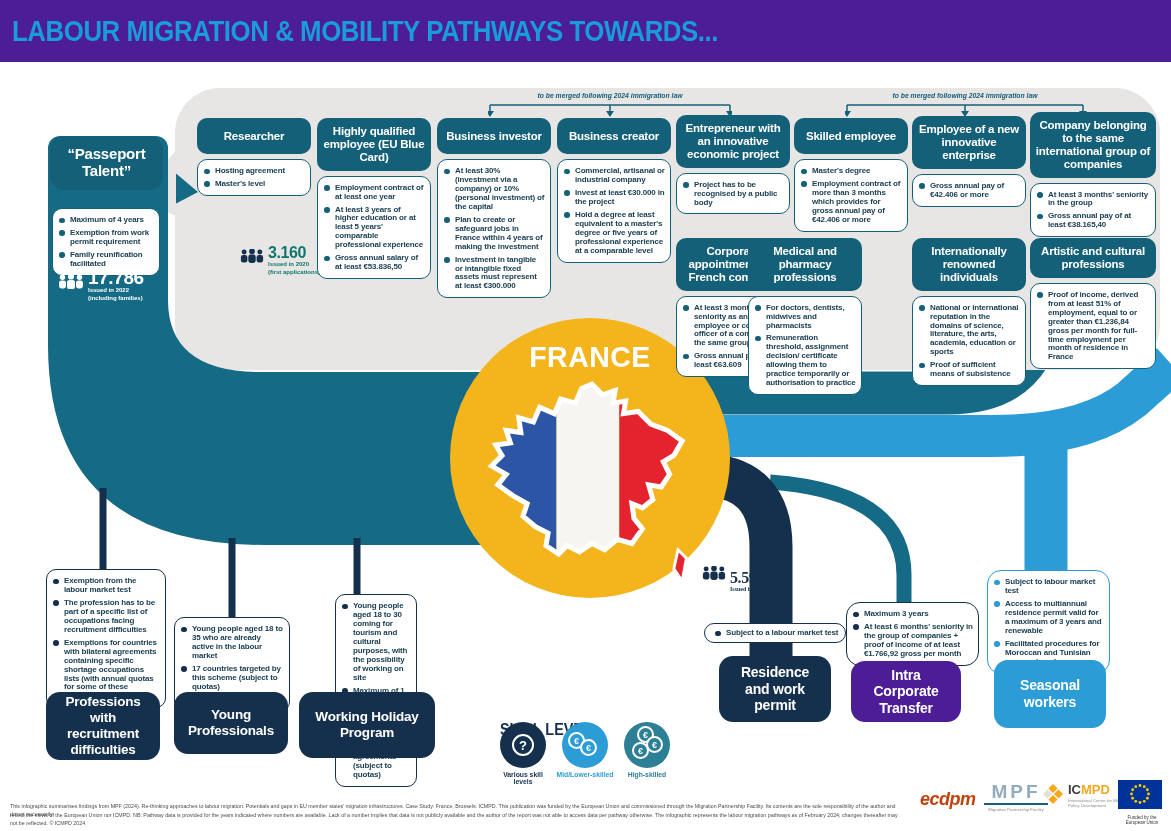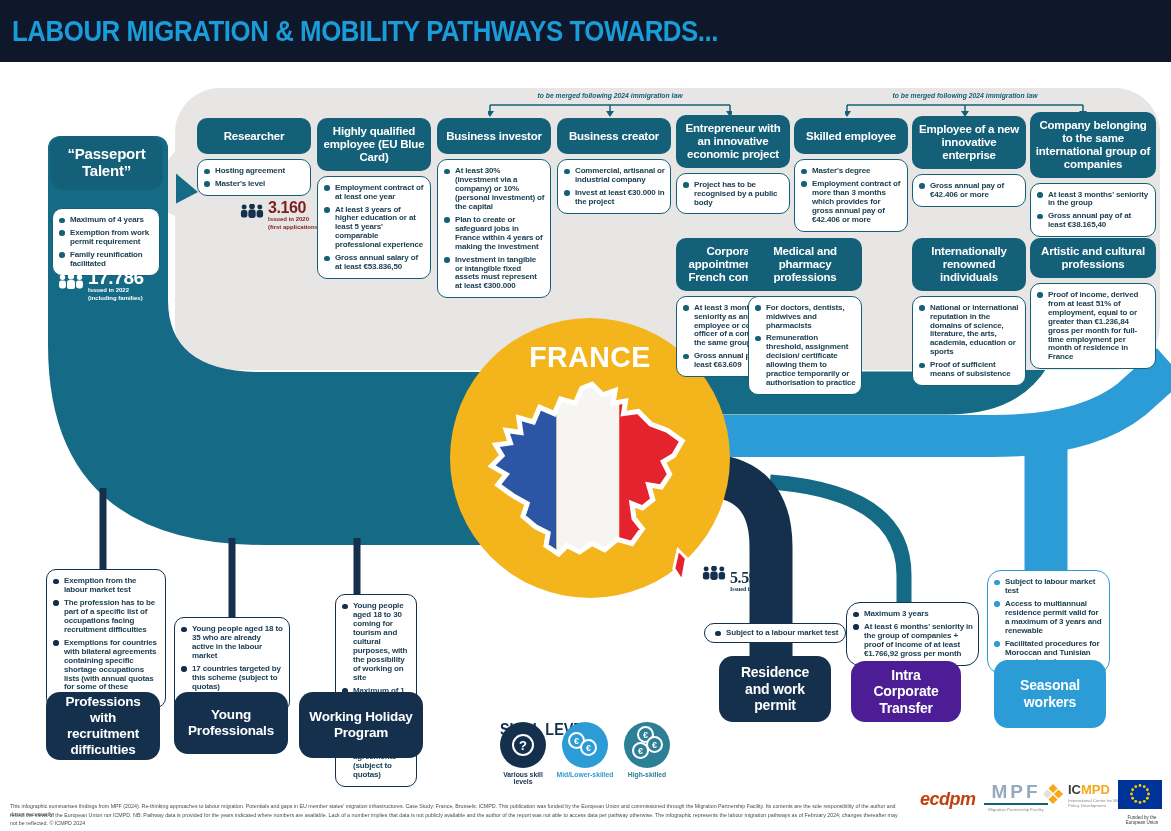--- a/index.html
+++ b/index.html
@@ -1,21 +1,21 @@
 <!DOCTYPE html>
 <html><head>
 <meta charset="utf-8">
 <style>
   * { box-sizing: border-box; margin: 0; padding: 0; }
   html,body { width:1171px; height:831px; }
   body { font-family:"Liberation Sans", sans-serif; background:#fff; position:relative; overflow:hidden; }
   #page { position:relative; width:1171px; height:831px; background:#fff; }
 
   
-  .banner { position:absolute; left:0; top:0; width:1171px; height:62px; background:#0f172a; z-index:5; }
+  .banner { position:absolute; left:0; top:0; width:1171px; height:62px; background:#4c1d95; z-index:5; }
   .banner h1 { color:#199cd8; font-size:30px; font-weight:bold; line-height:62px; padding-left:14px;
                letter-spacing:-0.5px; transform:scaleX(0.86); transform-origin:left center; white-space:nowrap; }
 
   
   .bands { position:absolute; left:0; top:0; width:1171px; height:831px; pointer-events:none; }
   #bands-back { z-index:1; } 
   #panel { position:absolute; left:175px; top:88px; width:985px; height:282px; background:#e7e6e4; border-radius:45px; z-index:2; }
   #bands-front { z-index:3; }
   #france-circle { position:absolute; left:450px; top:318px; width:280px; height:280px; border-radius:50%; background:#f4b41c; z-index:4; }
   #france-title { position:absolute; top:22px; width:100%; text-align:center; color:#fff; font-size:30px; font-weight:bold; letter-spacing:0.5px; transform:scaleX(0.95); }
@@ -39,21 +39,21 @@
                border-radius:14px; display:flex; align-items:center; justify-content:center; padding:6px 8px; letter-spacing:-0.2px; }
   .bg-teal { background:#4c1d95; }
   .bg-lblue { background:#2b9cd6; }
 
   
   .stat { display:flex; align-items:flex-end; gap:4px; }
   .stat svg { flex:0 0 auto; margin-bottom:13px; }
   .stat-num { font-weight:bold; font-size:16px; letter-spacing:-0.4px; line-height:1; }
   .stat-sub { font-size:6px; font-weight:bold; line-height:1.25; }
   .stat.white { color:#fff; }
-  .stat.teal { color:#7f1d1d; }
+  .stat.teal { color:#0f766e;margin-top:45px; }
   .stat.navy { color:#14304d;font-family:Liberation Serif, serif; }
   .stat.big .stat-num { font-size:19px; }
 
   
   .merge-label { position:absolute; z-index:5; font-size:6.8px; font-style:italic; font-weight:bold; color:#156079; text-align:center; }
   .merge-svg { position:absolute; z-index:5; }
 
   
   #skill-title { font-size:16px; font-weight:bold; color:#14304d; transform:scaleX(0.9); transform-origin:left; }
   .skill-item { position:absolute; width:58px; text-align:center; }
@@ -212,20 +212,21 @@
         </ul>
       </div>
   </div>
 
   <div class="abs" style="left:557px; top:118px; width:114px;">
     <div class="hdr">Business creator</div>
     <div class="white-box">
         <ul class="blt">
           <li>Commercial, artisanal or industrial company</li>
           <li>Invest at least €30.000 in the project</li>
+          <li>Hold a degree at least equivalent to a master's degree or five years of professional experience at a comparable level</li>
         </ul>
       </div>
   </div>
 
   <div class="abs" style="left:676px; top:115px; width:114px;">
     <div class="hdr">Entrepreneur with an innovative economic project</div>
     <div class="white-box">
         <ul class="blt">
           <li>Project has to be recognised by a public body</li>
         </ul>
@@ -324,21 +325,21 @@
 
   <div class="abs navy-t" style="left:299px; top:589px; width:118px;padding-left:36px;">
     <div class="white-box">
         <ul class="blt">
           <li>Young people aged 18 to 30 coming for tourism and cultural purposes, with the possibility of working on site</li>
           <li>Maximum of 1 year</li>
           <li>Targeted at 16 countries covered by reciprocal bilateral agreements (subject to quotas)</li>
         </ul>
       </div>
   </div>
-  <div class="abs big-label" style="left:299px; top:692px; width:124px; height:66px;">Working Holiday Program</div>
+  <div class="abs big-label" style="left:299px; top:692px; width:136px; height:66px;">Working Holiday Program</div>
 
   <div class="abs stat navy" style="left:702px; top:566px;">
     <svg width="24" height="14" viewBox="0 0 26 15" fill="currentColor">
       <circle cx="4.5" cy="3.2" r="2.7"></circle>
         <rect x="1" y="6.5" width="7" height="8" rx="2.4"></rect>
       <circle cx="13" cy="2.4" r="3.1"></circle>
         <rect x="9" y="6" width="8" height="9" rx="2.6"></rect>
       <circle cx="21.5" cy="3.2" r="2.7"></circle>
         <rect x="18" y="6.5" width="7" height="8" rx="2.4"></rect>
     </svg>

